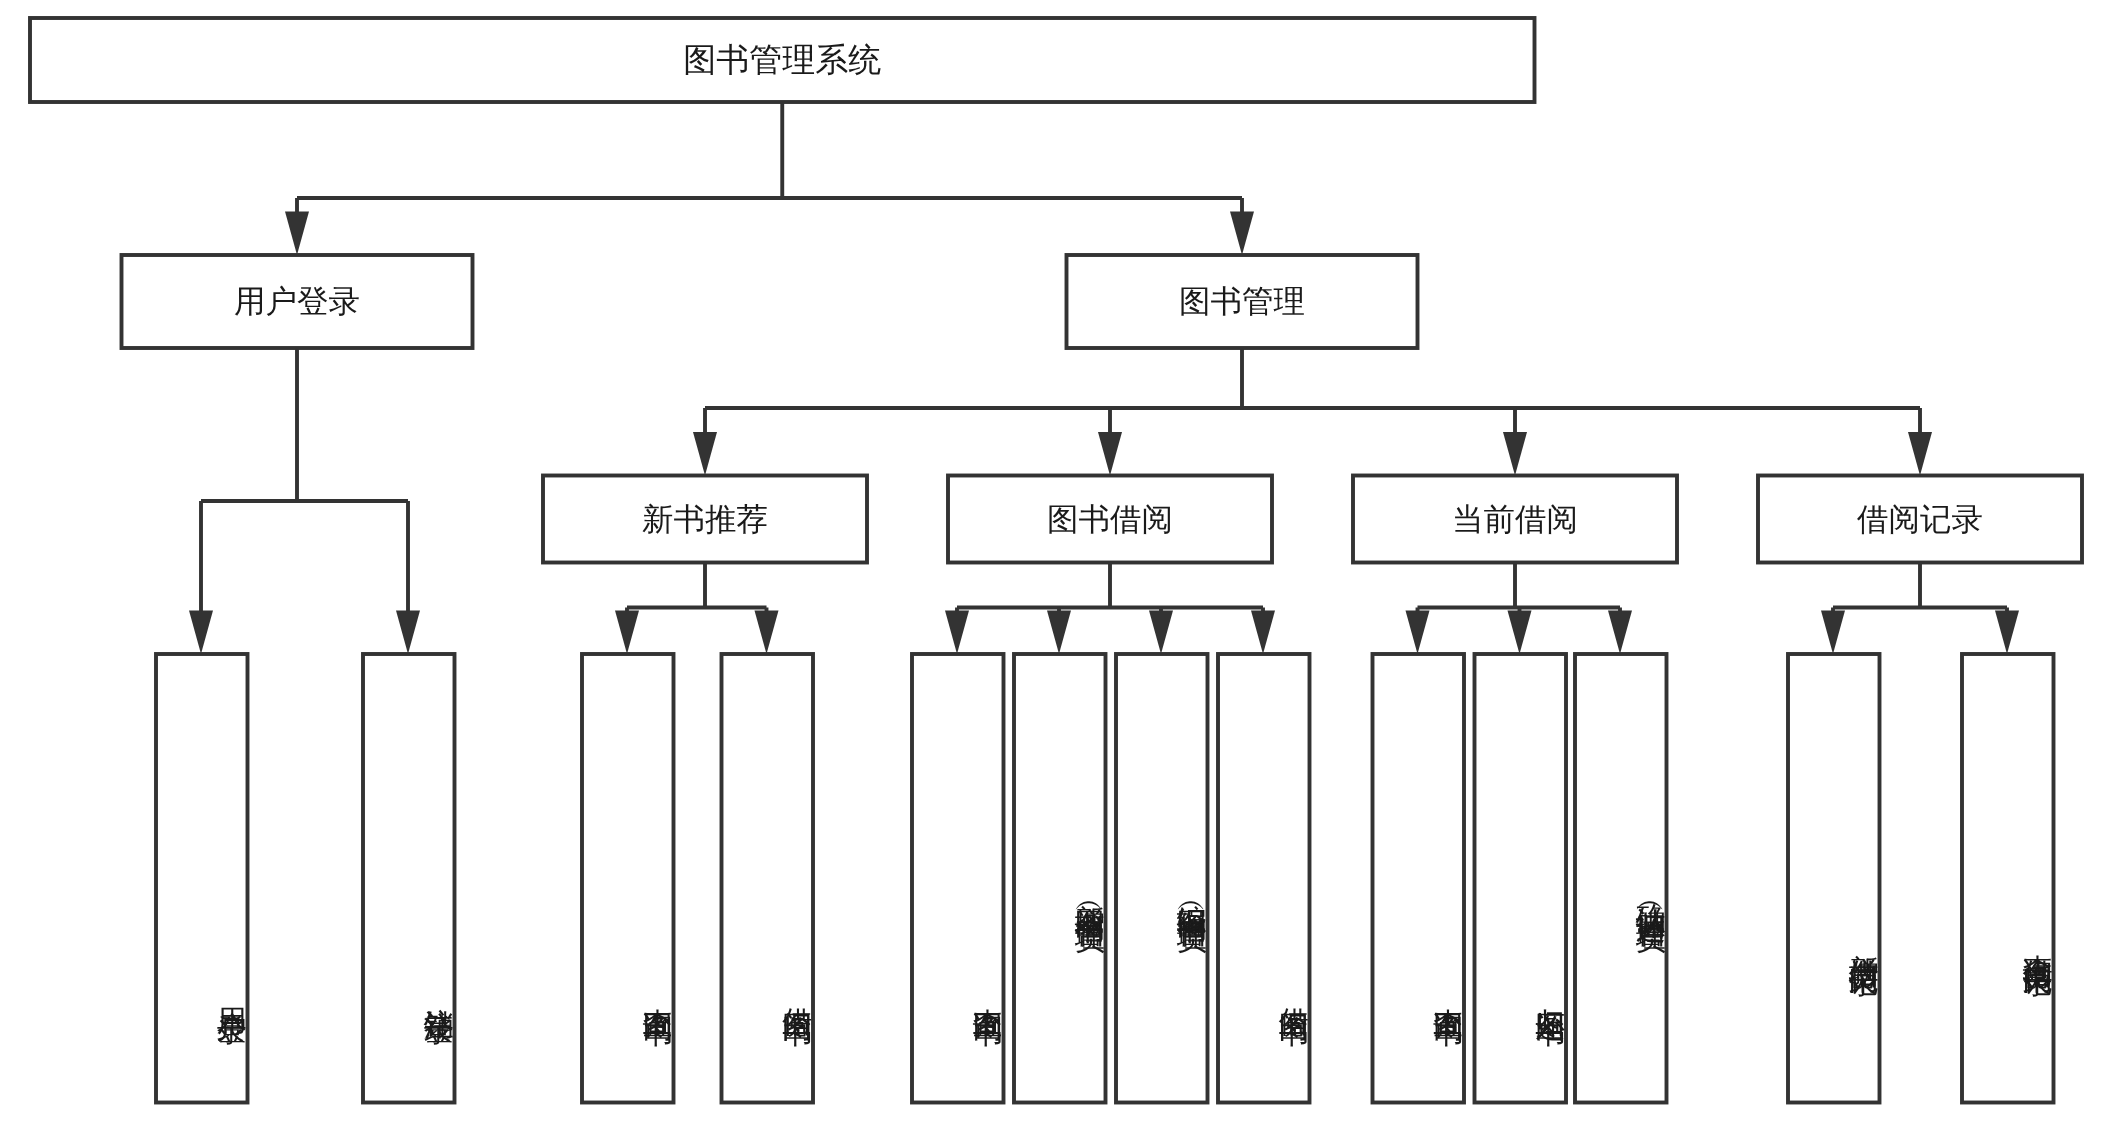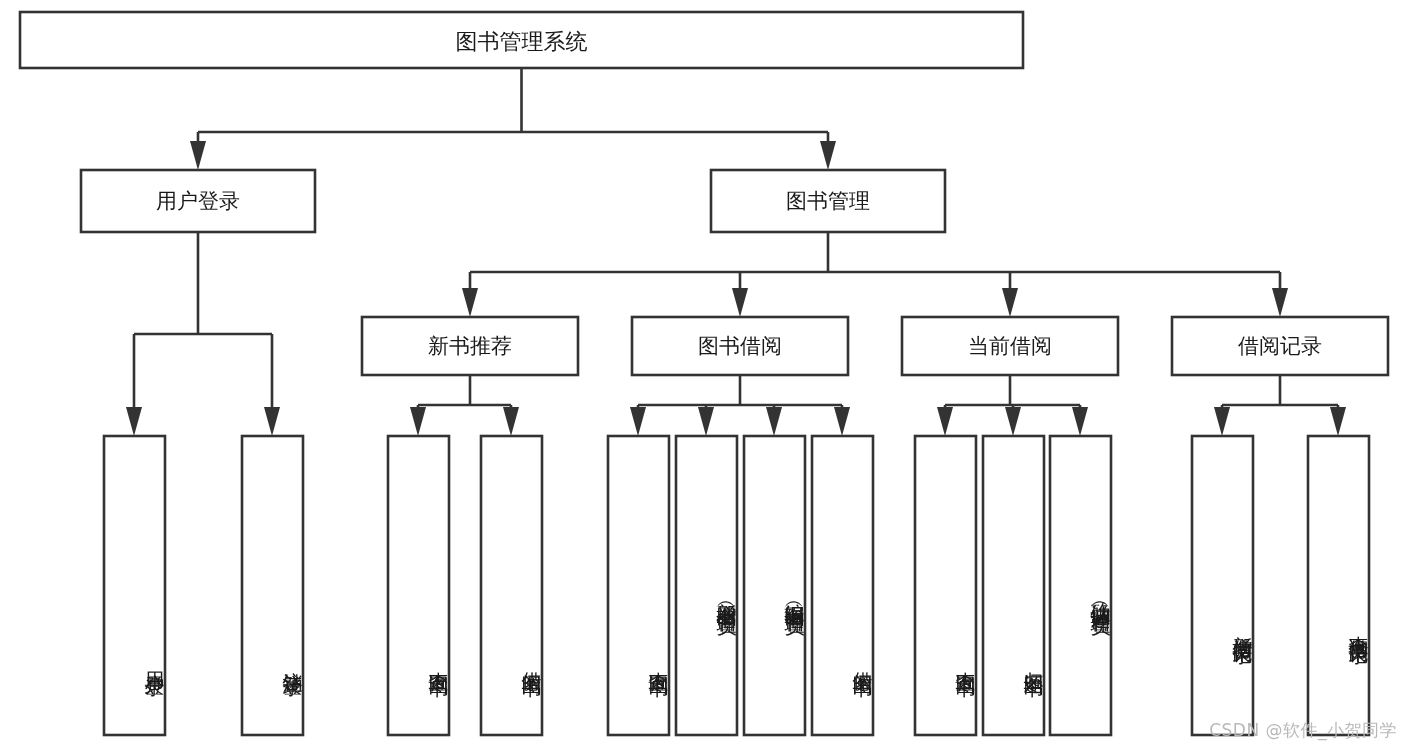--- a/index.html
+++ b/index.html
@@ -225,14 +225,13 @@
   <div class="vlabel" style="left:744px; top:436px; width:61px; height:299px; padding-top:10px;">编辑图书（管理员）</div>
   <div class="vlabel" style="left:812px; top:436px; width:61px; height:299px; padding-top:74px;">借阅图书</div>
 
   <div class="vlabel" style="left:915px; top:436px; width:61px; height:299px; padding-top:74px;">查询图书</div>
   <div class="vlabel" style="left:983px; top:436px; width:61px; height:299px; padding-top:74px;">归还图书</div>
   <div class="vlabel" style="left:1050px; top:436px; width:61px; height:299px; padding-top:10px;">确认归还（管理员）</div>
 
   <div class="vlabel" style="left:1192px; top:436px; width:61px; height:299px; padding-top:40px;">新增借阅记录</div>
   <div class="vlabel" style="left:1308px; top:436px; width:61px; height:299px; padding-top:40px;">查询借阅记录</div>
 
-  <div class="watermark">CSDN @软件_小贺同学</div>
 </div>
 
 </body></html>

